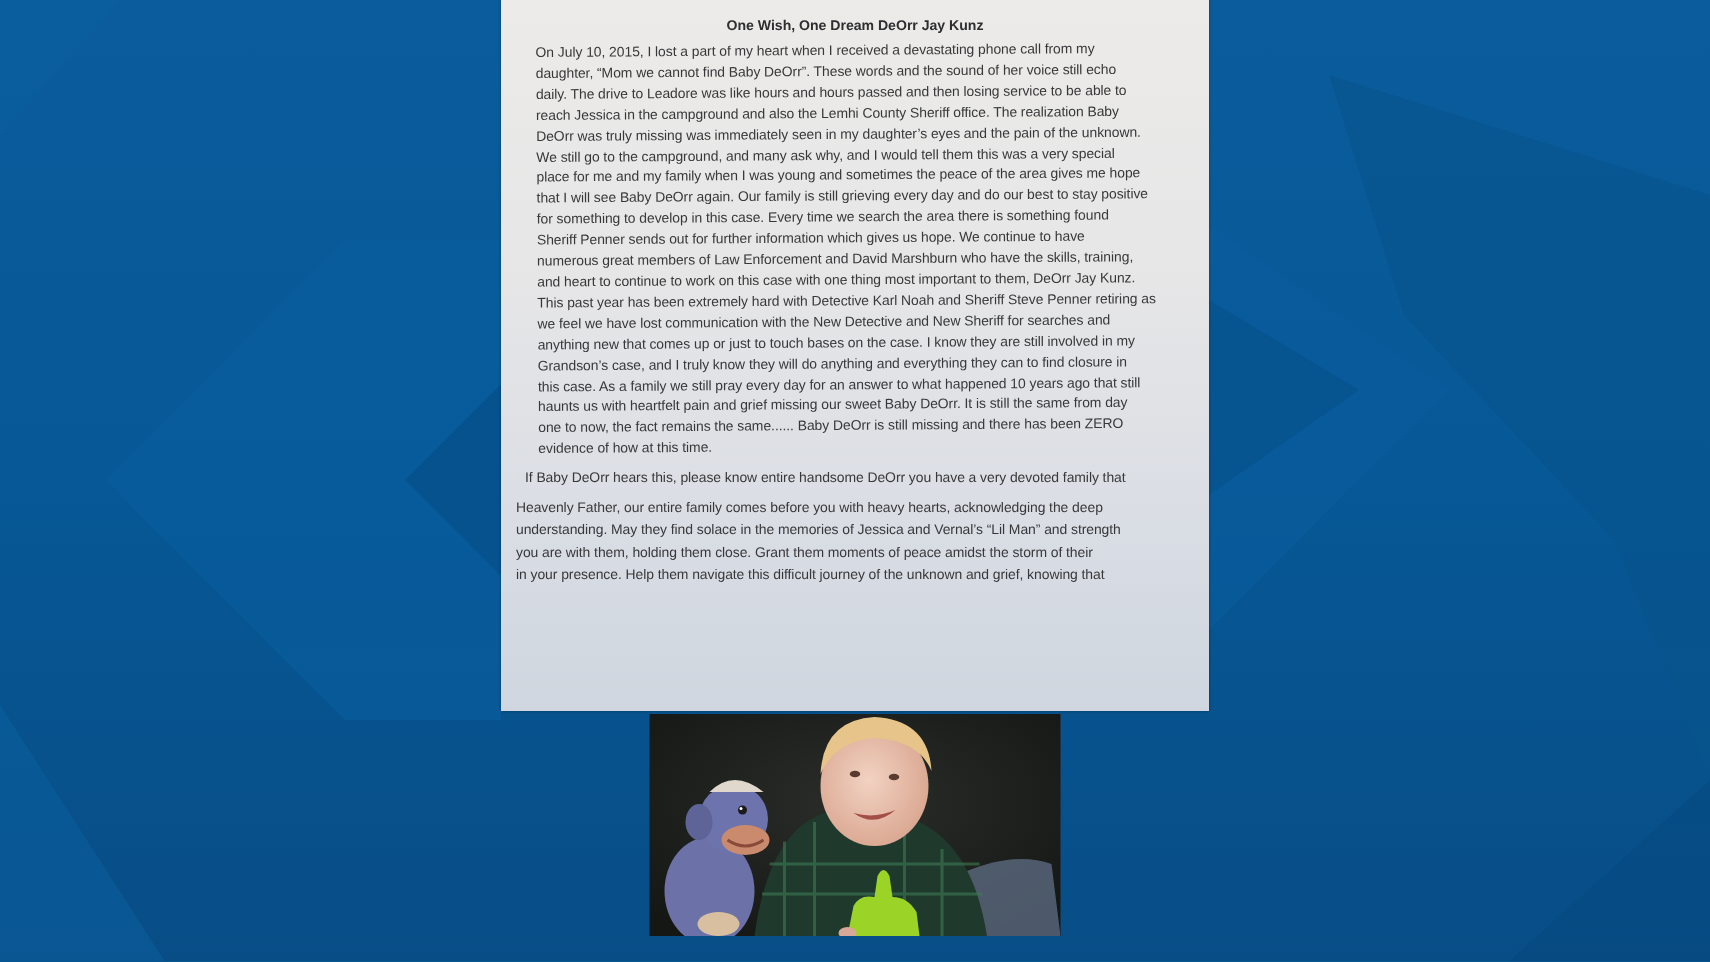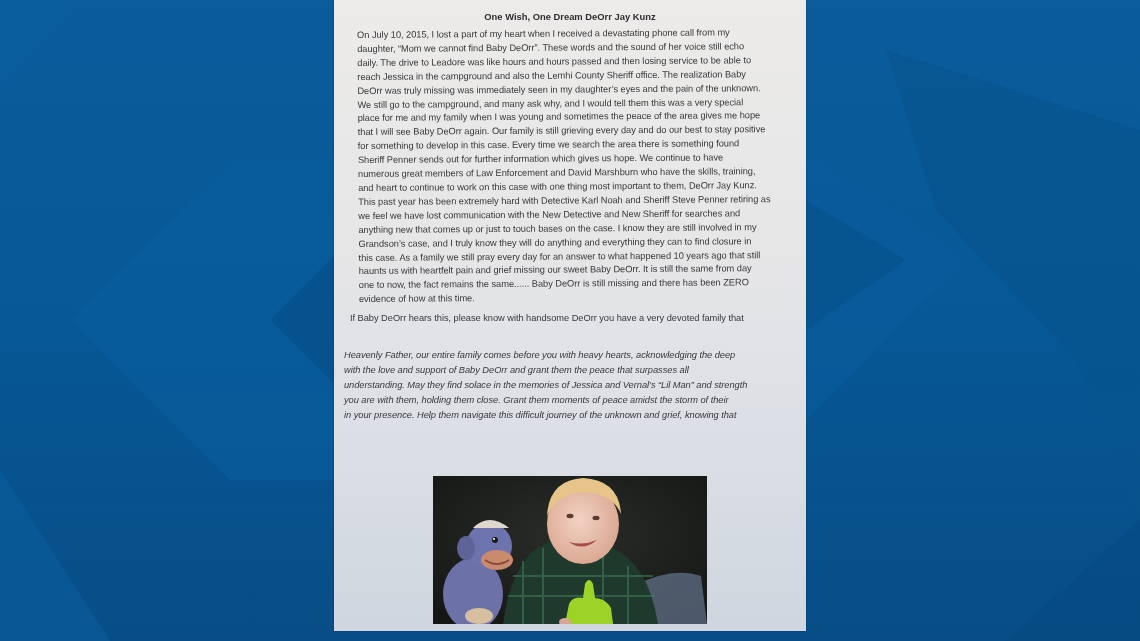--- a/index.html
+++ b/index.html
@@ -8,36 +8,36 @@
       background: #065a98;
       font-family: "Liberation Sans", "DejaVu Sans", sans-serif;
     }
     .bg { position: absolute; inset: 0; overflow: hidden; }
     .bg .grad {
       position: absolute; inset: 0;
       background: linear-gradient(180deg, #0a5c9c 0%, #065896 50%, #084d86 100%);
     }
     .chev { position: absolute; }
     .paper {
-      position: absolute; left: 334px; top: 0; width: 472px; height: 631px;
+      position: absolute; left: 334px; top: 0; width: 472px; height: 474px;
       background: linear-gradient(180deg, #ecebe9 0%, #e6e6e7 40%, #d9dde4 75%, #cfd6df 100%);
       box-shadow: 0 0 2px rgba(0,0,0,0.3);
     }
     .title {
       position: absolute; left: 0; width: 472px; top: 11px; text-align: center;
       font-size: 9.4px; font-weight: bold; color: #2e2e30;
     }
     .para {
       position: absolute; color: #38383a; font-size: 9.3px; line-height: 13.9px;
       letter-spacing: -0.05px;
     }
     .para .ln { display: block; white-space: nowrap; }
     .p1 { left: 23px; top: 29px; transform: rotate(-0.4deg); transform-origin: left top; }
     .p2 { left: 16px; top: 312px; }
-    .p3 { left: 10px; top: 348px; font-style: italic; line-height: 15.1px; }
+    .p3 { left: 10px; top: 331px; line-height: 15.1px; }
     .photo {
       position: absolute; left: 99px; top: 476px; width: 274px; height: 148px;
       background: #1e211e; overflow: hidden;
     }
     .photo svg { display: block; }
   </style>
 </head>
 <body>
 
 <div class="bg">
@@ -76,26 +76,25 @@
     <span class="ln">we feel we have lost communication with the New Detective and New Sheriff for searches and</span>
     <span class="ln">anything new that comes up or just to touch bases on the case. I know they are still involved in my</span>
     <span class="ln">Grandson’s case, and I truly know they will do anything and everything they can to find closure in</span>
     <span class="ln">this case. As a family we still pray every day for an answer to what happened 10 years ago that still</span>
     <span class="ln">haunts us with heartfelt pain and grief missing our sweet Baby DeOrr. It is still the same from day</span>
     <span class="ln">one to now, the fact remains the same...... Baby DeOrr is still missing and there has been ZERO</span>
     <span class="ln">evidence of how at this time.</span>
   </div>
 
   <div class="para p2">
-    <span class="ln">If Baby DeOrr hears this, please know with handsome DeOrr you have a very devoted family that</span>
+    <span class="ln">If Baby DeOrr hears this, please know entire handsome DeOrr you have a very devoted family that</span>
   </div>
 
   <div class="para p3">
     <span class="ln">Heavenly Father, our entire family comes before you with heavy hearts, acknowledging the deep</span>
-    <span class="ln">with the love and support of Baby DeOrr and grant them the peace that surpasses all</span>
     <span class="ln">understanding. May they find solace in the memories of Jessica and Vernal’s “Lil Man” and strength</span>
     <span class="ln">you are with them, holding them close. Grant them moments of peace amidst the storm of their</span>
     <span class="ln">in your presence. Help them navigate this difficult journey of the unknown and grief, knowing that</span>
   </div>
 
   <div class="photo" title="Toddler smiling next to a blue sock-monkey plush toy, holding a green sippy cup">
     <svg width="274" height="148" viewBox="0 0 274 148">
       <defs>
         <radialGradient id="bgG" cx="50%" cy="40%" r="70%">
           <stop offset="0" stop-color="#2a2d28"></stop>

